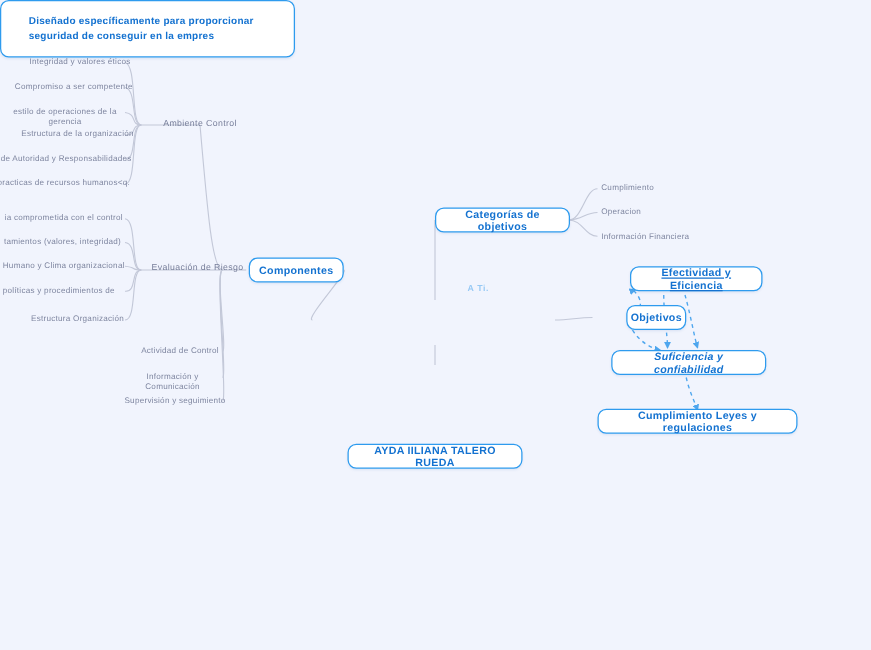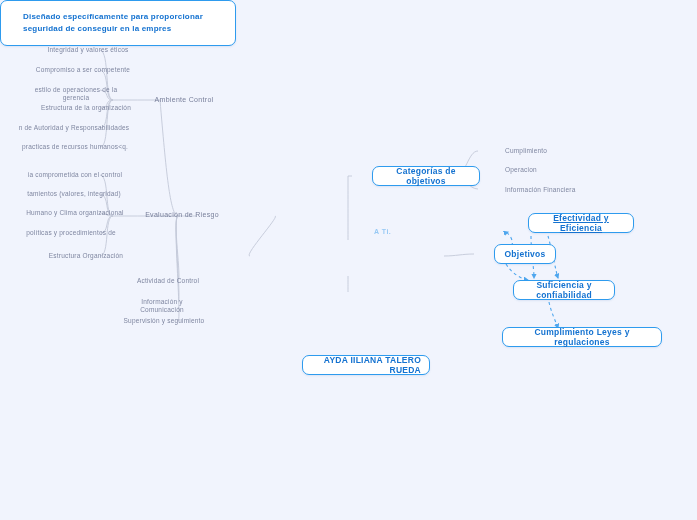--- a/index.html
+++ b/index.html
@@ -29,21 +29,20 @@
     top: 0;
     width: 697px;
     height: 520px;
     pointer-events: none;
   }
 
   .node {
     position: absolute;
     box-sizing: border-box;
     white-space: pre-line;
-    margin-left: 24px;
   }
 
   
   .leaf {
     color: #6b7390;
     font-size: 6.5px;
     letter-spacing: 0.2px;
     line-height: 1.25;
     text-align: center;
     padding: 2px 3px;
@@ -207,37 +206,38 @@
   <div class="node leaf" style="left:14px; top:250px; width:96px;">Estructura Organización</div>
 
   <div class="node mid" style="left:112px; top:209px; width:92px;">Evaluación de Riesgo</div>
 
   <div class="node leaf" style="left:104px; top:275px; width:80px;">Actividad de Control</div>
 
   <div class="node leaf" style="left:92px; top:296px; width:92px;">Información y Comunicación</div>
 
   <div class="node leaf" style="left:96px; top:315px; width:88px;">Supervisión y seguimiento</div>
 
+  <div class="node boxed" style="left:199px; top:206px; width:76px; height:20px;">Componentes</div>
 
 
   <div class="ghost" style="left:374px; top:228px;">A Ti.</div>
 
   <div class="note" style="left:276px; top:285px; width:190px; height:36px;">Diseñado específicamente para proporcionar seguridad de conseguir en la empres</div>
 
-  <div class="node boxed" style="left:278px; top:355px; width:128px; height:20px;text-align:right;">AYDA IILIANA TALERO RUEDA</div>
+  <div class="node boxed" style="left:278px; top:355px; width:140px; height:20px;">AYDA IILIANA TALERO RUEDA</div>
 
   <div class="node boxed" style="left:348px; top:166px; width:108px; height:20px;">Categorías de objetivos</div>
 
   <div class="node leaf" style="left:478px; top:145px; width:80px; text-align:left;">Cumplimiento</div>
 
   <div class="node leaf" style="left:478px; top:164px; width:80px; text-align:left;">Operacion</div>
 
   <div class="node leaf" style="left:478px; top:184px; width:96px; text-align:left;">Información Financiera</div>
 
-  <div class="node boxed" style="left:470px; top:244px; width:62px; height:20px;">Objetivos</div>
+  <div class="node boxed" style="left:501px; top:244px; width:48px; height:20px;">Objetivos</div>
 
   <div class="node boxed" style="left:504px; top:213px; width:106px; height:20px;text-decoration:underline;">Efectividad y Eficiencia</div>
 
-  <div class="node boxed" style="left:489px; top:280px; width:102px; height:20px;">Suficiencia y confiabilidad</div>
+  <div class="node boxed" style="left:489px; top:280px; width:124px; height:20px;font-style:italic;">Suficiencia y confiabilidad</div>
 
   <div class="node boxed" style="left:478px; top:327px; width:160px; height:20px;">Cumplimiento Leyes y regulaciones</div>
 
 </div>
 
 </body></html>

